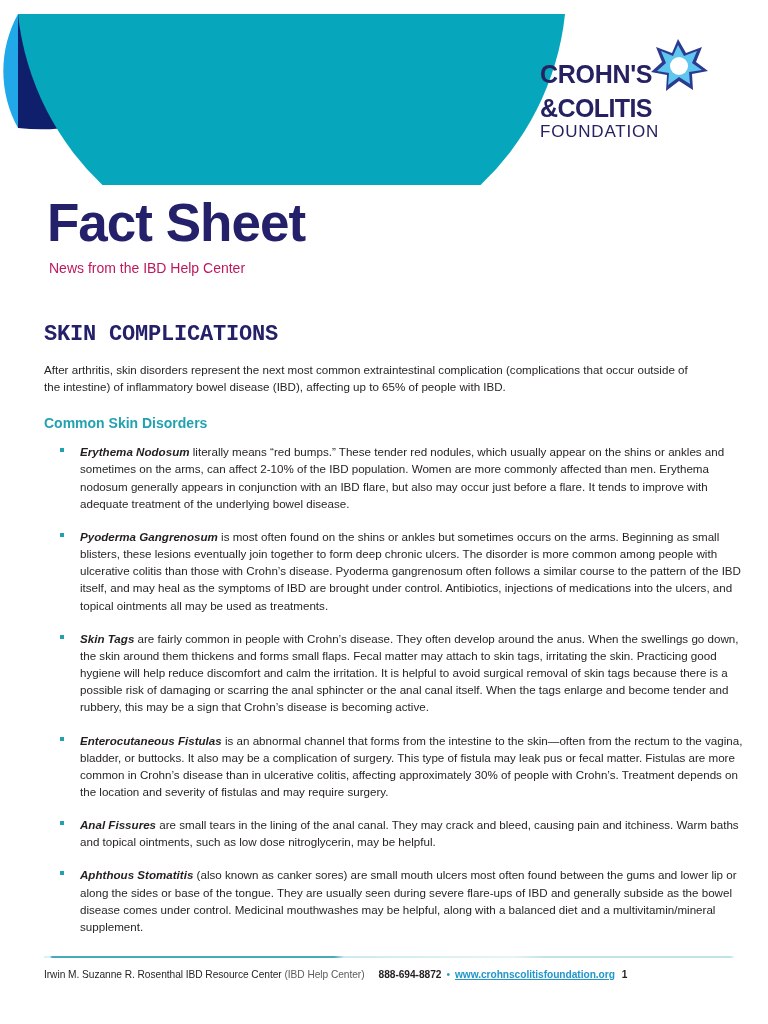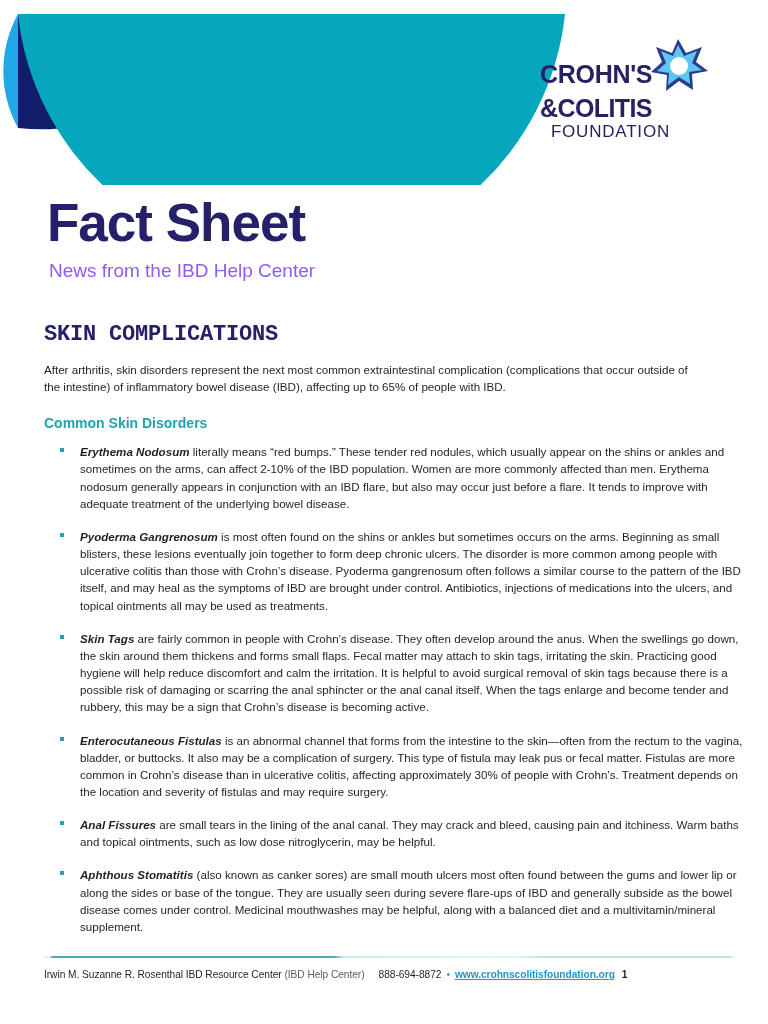--- a/index.html
+++ b/index.html
@@ -63,41 +63,40 @@
     letter-spacing: -0.6px;
     display: block;
     margin-top: 9px;
   }
   .logo-line3 {
     font-size: 17px;
     font-weight: normal;
     letter-spacing: 0.8px;
     display: block;
     margin-top: 2px;
-    text-align: right;
   }
 
   
   .title-block {
     position: absolute;
     top: 196px;
     left: 47px;
     width: 660px;
   }
   .doc-title {
     font-size: 53px;
     font-weight: bold;
     color: #242069;
     letter-spacing: -1px;
     line-height: 1.02;
     margin: 0;
   }
   .doc-subtitle {
-    font-size: 19px;
-    color: #8b5cf6;
+    font-size: 14px;
+    color: #be185d;
     margin: 10px 0 0 2px;
     font-weight: normal;
   }
 
   
   .content {
     position: absolute;
     top: 322px;
     left: 44px;
     width: 690px;
@@ -184,21 +183,21 @@
     font-weight: normal;
   }
   .footer-muted {
     color: #5d5d5d;
   }
   .footer-sep {
     color: #22a2b0;
     padding: 0 5px;
   }
   .footer-phone {
-    font-weight: normal;
+    font-weight: bold;
     padding-left: 14px;
   }
   .footer-link {
     color: #2196c9;
     text-decoration: underline;
     font-weight: bold;
   }
   .footer-page {
     font-weight: bold;
     padding-left: 7px;

